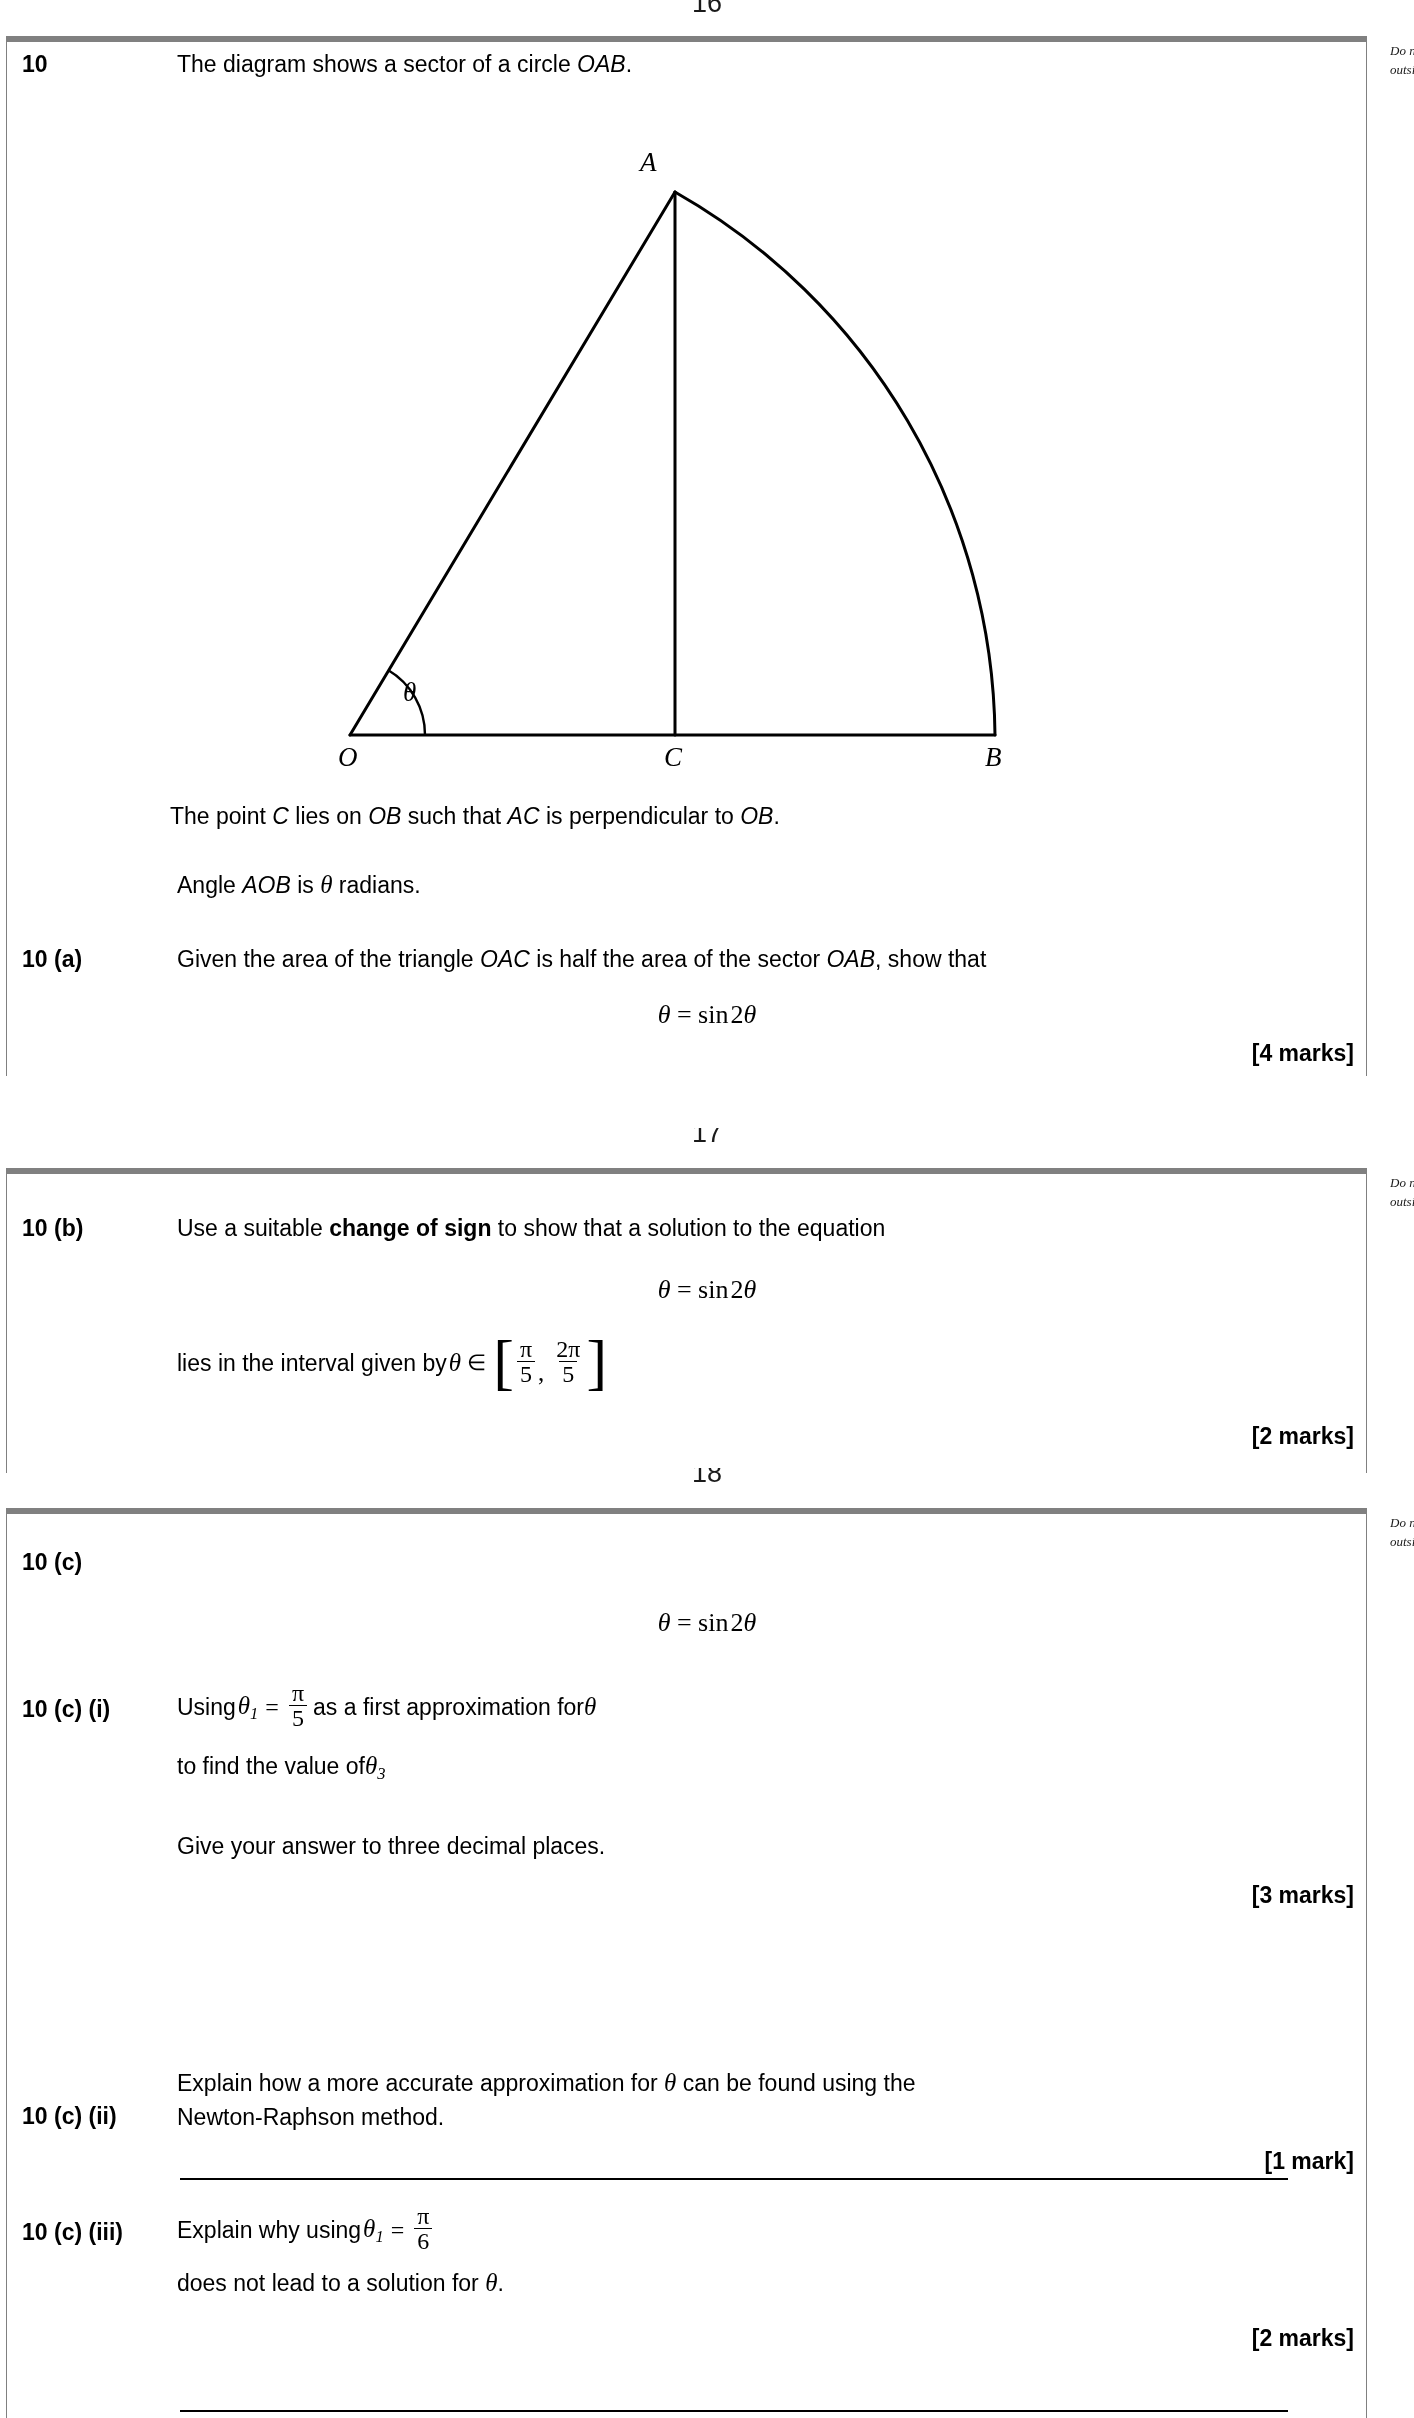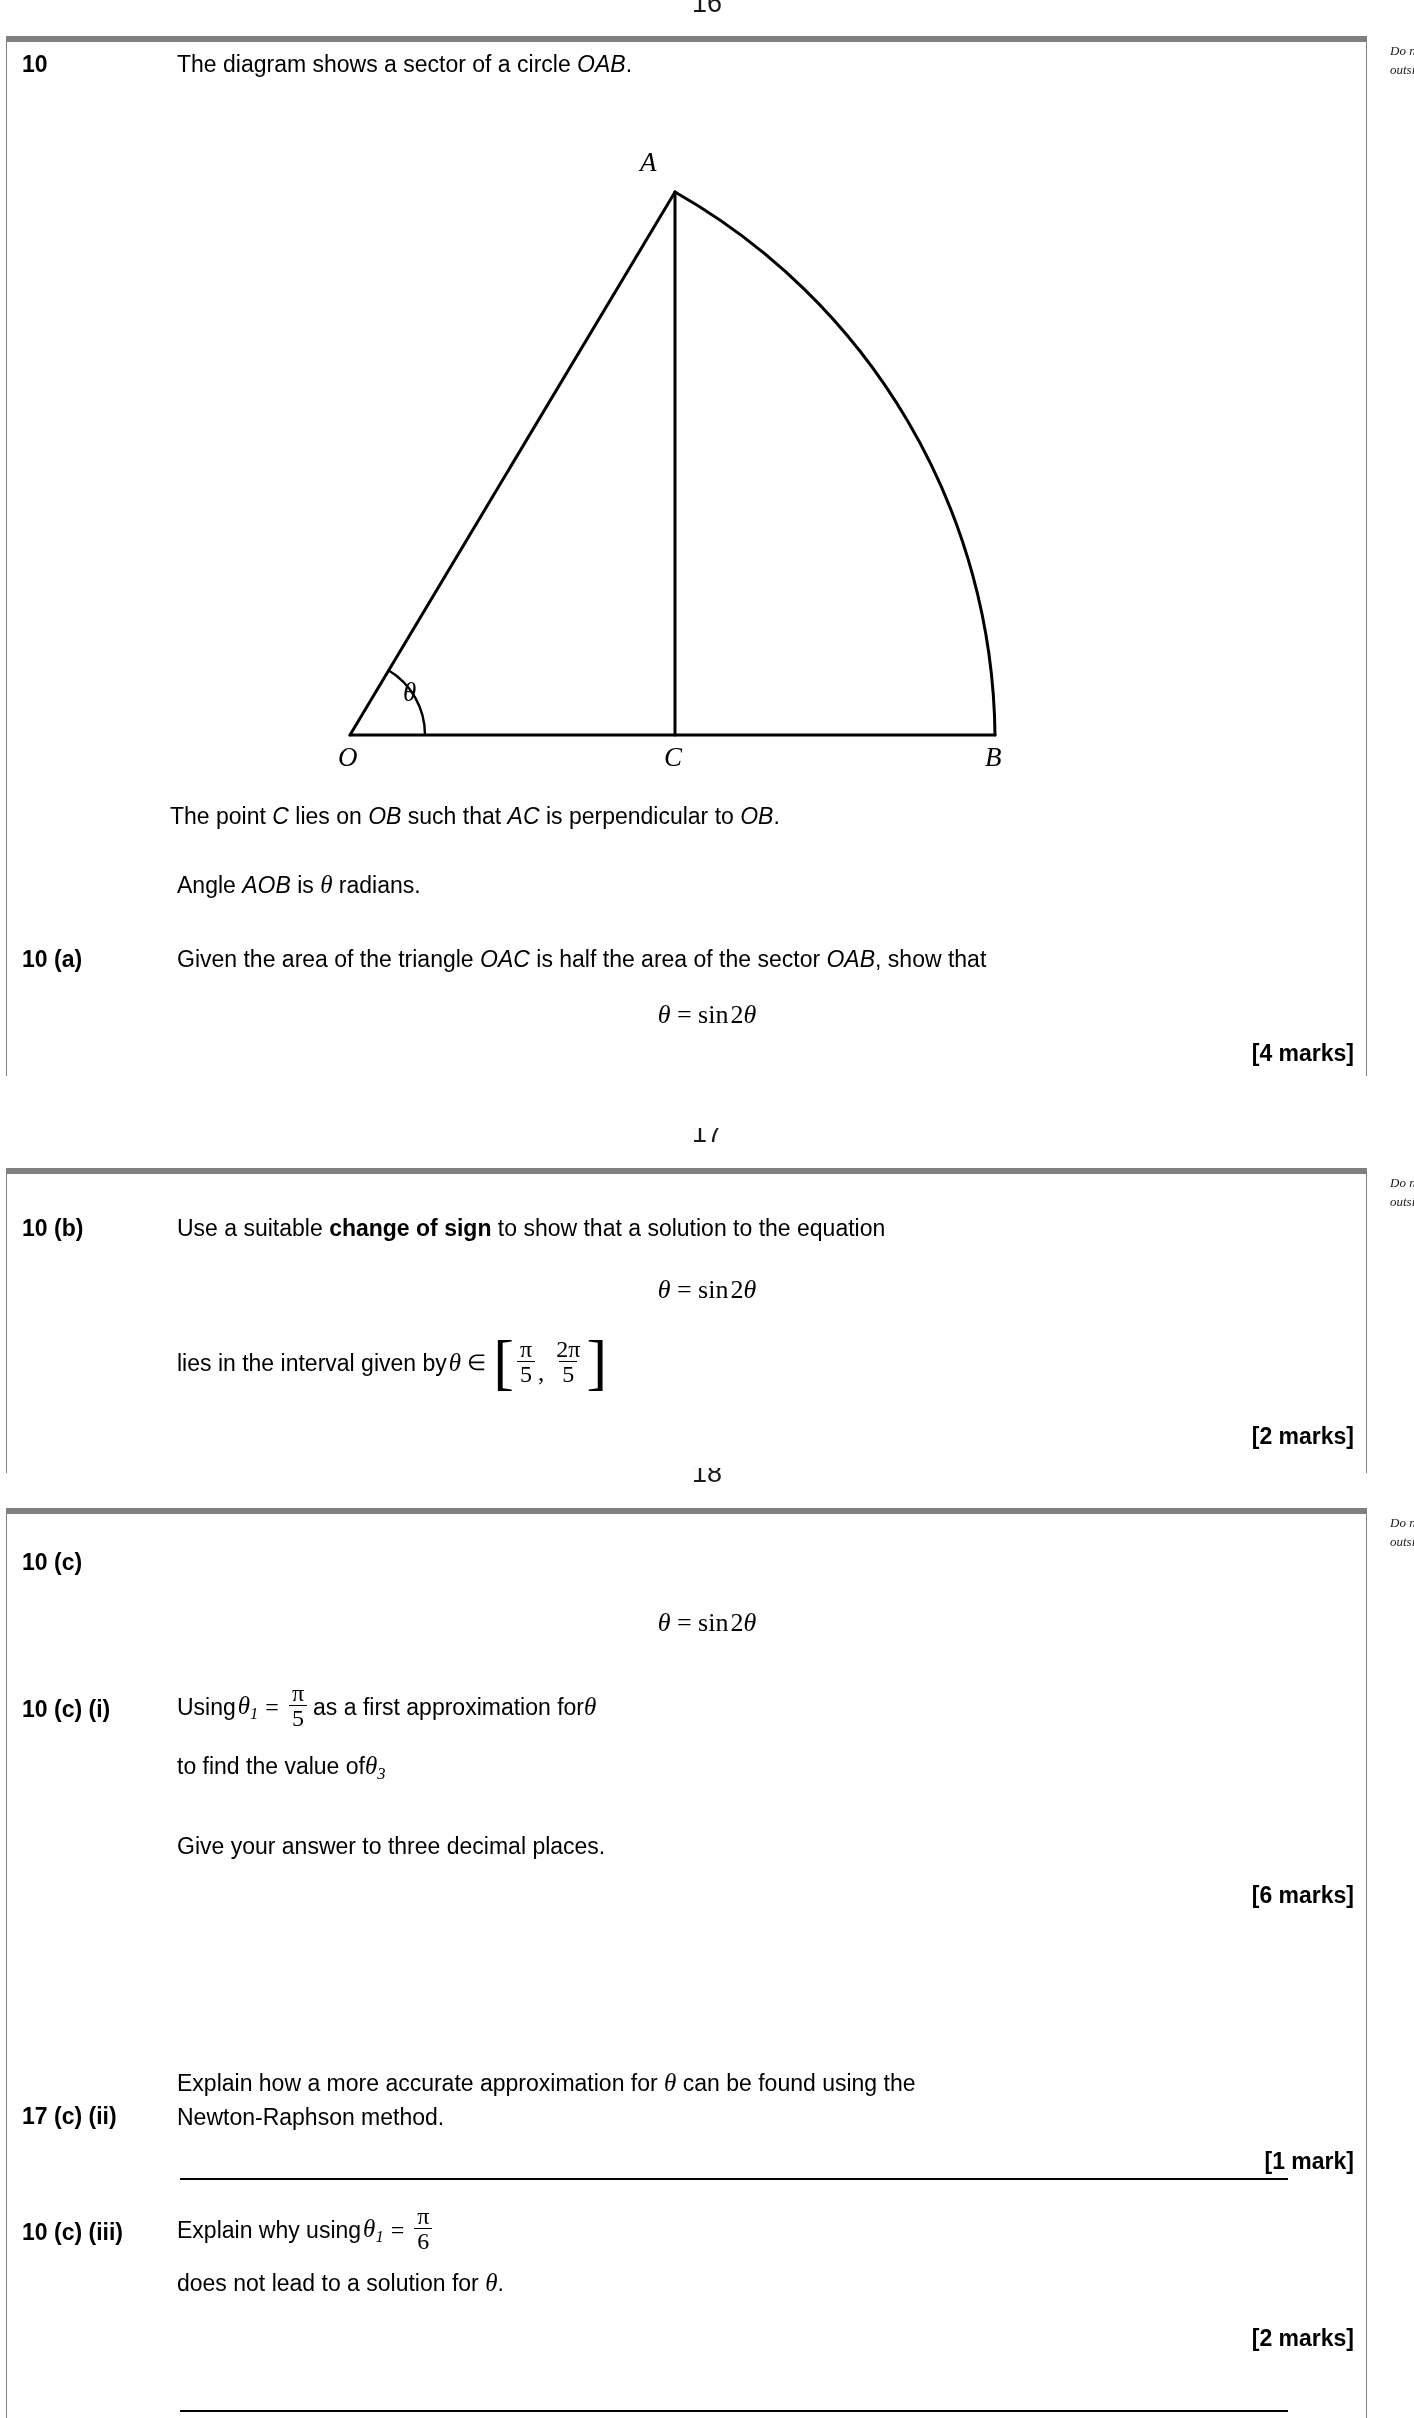--- a/index.html
+++ b/index.html
@@ -309,24 +309,24 @@
       <span>to find the value of </span>
       <span class="math"><span>θ</span><span class="sub">3</span></span>
     </div>
   </div>
 </div>
 
 <div class="qrow" style="top:1830px; left:177px;">
   <div class="qtext">Give your answer to three decimal places.</div>
 </div>
 
-<div class="marks" style="top:1882px;">[6 marks]</div>
+<div class="marks" style="top:1882px;">[3 marks]</div>
 
 <div class="qrow" style="top:2065px; left:22px;">
-  <div class="qlabel" style="width:155px;">17 (c) (ii)</div>
+  <div class="qlabel" style="width:155px;">10 (c) (ii)</div>
   <div class="qtext" style="width:1140px;">
     <span>Explain how a more accurate approximation for </span><span class="math">θ</span><span> can be found using the</span>
     <div>Newton-Raphson method.</div>
   </div>
 </div>
 
 <div class="marks" style="top:2148px;">[1 mark]</div>
 
 <div class="answer-line" style="top:2178px;"></div>
 

